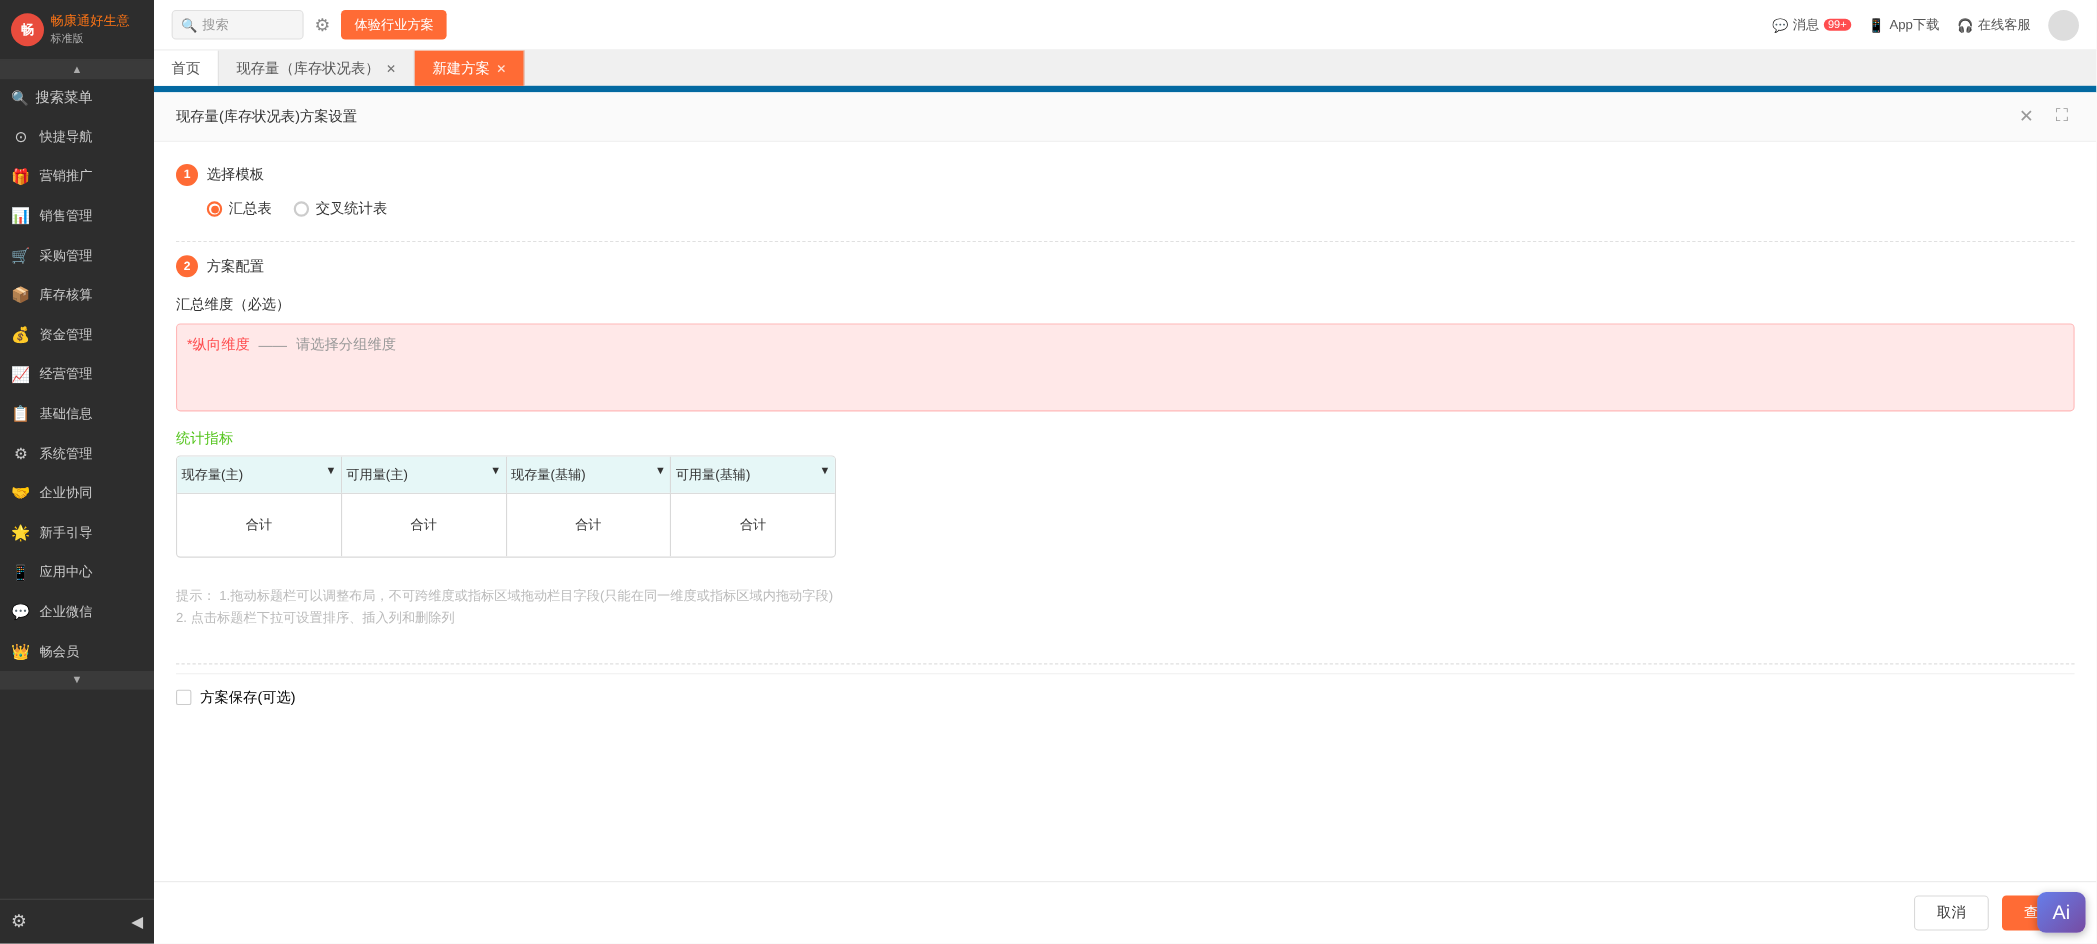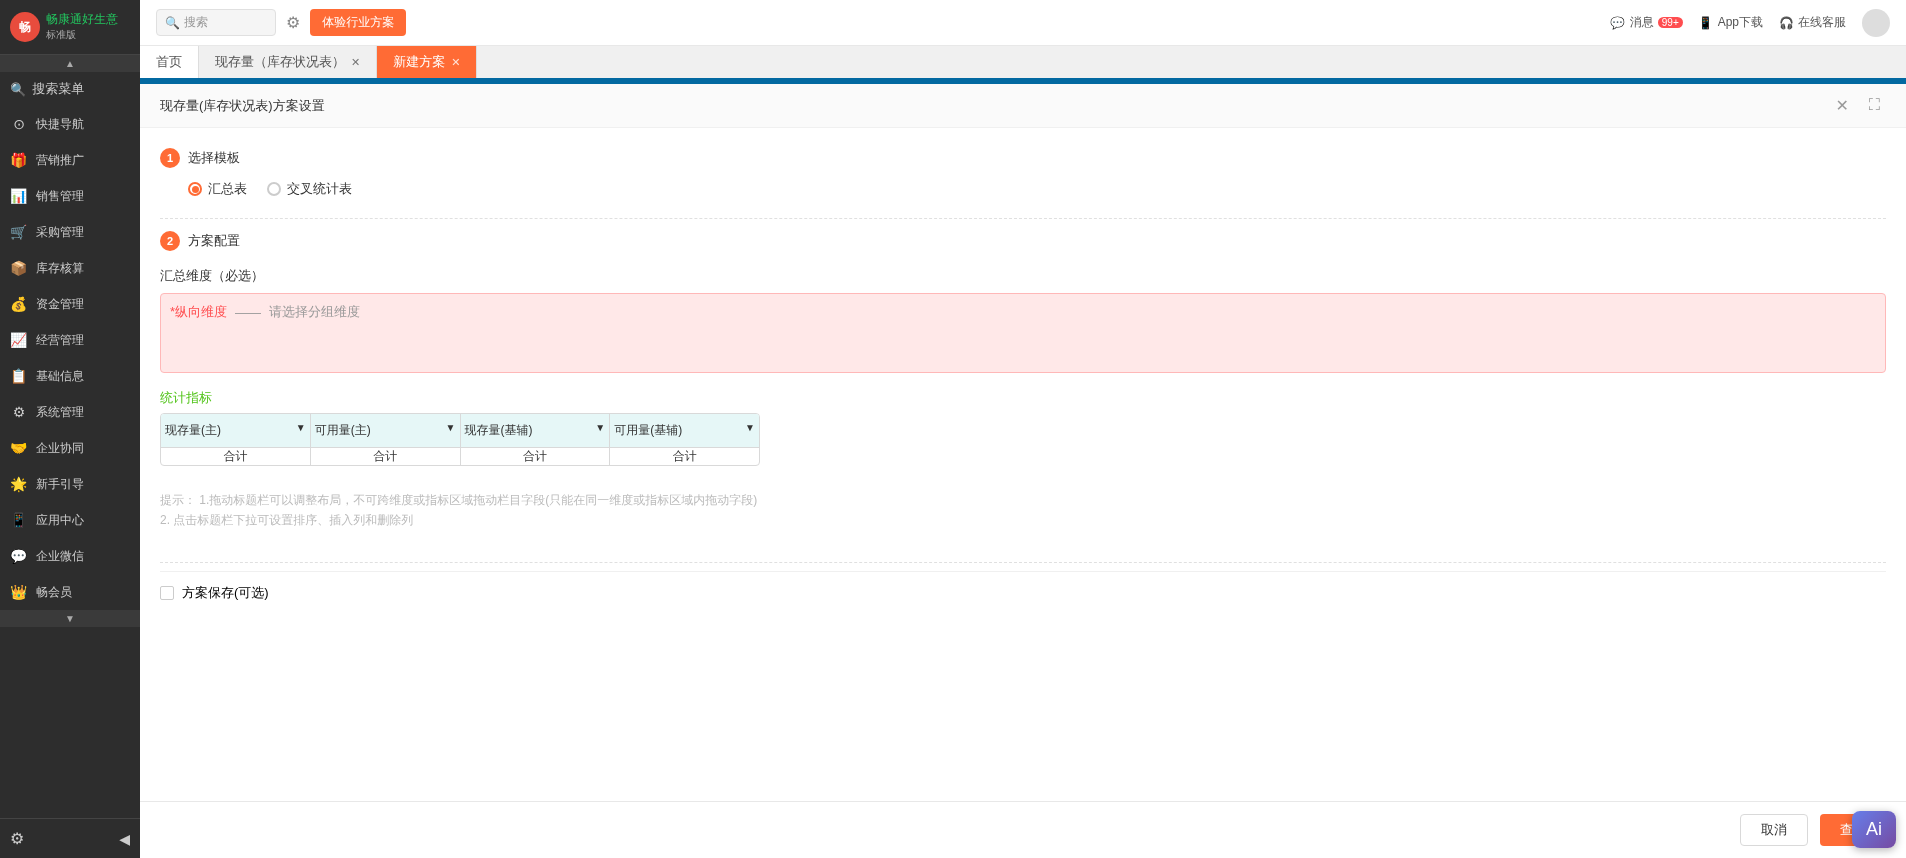--- a/index.html
+++ b/index.html
@@ -22,21 +22,21 @@
       gap: 6px;
       border-bottom: 1px solid #444;
     }
     .sidebar-logo-icon {
       width: 30px; height: 30px;
       background: #e84c3d;
       border-radius: 50%;
       display: flex; align-items: center; justify-content: center;
       color: white; font-weight: bold; font-size: 12px;
     }
-    .sidebar-logo-text { font-size: 12px; color: #22c55e; line-height: 1.3; }
+    .sidebar-logo-text { font-size: 12px; color: #f97316; line-height: 1.3; }
     .sidebar-logo-badge { font-size: 10px; color: #aaa; }
 
     .sidebar-scroll-up, .sidebar-scroll-down {
       background: #3a3a3a; color: #aaa; text-align: center; padding: 3px; cursor: pointer; font-size: 10px;
     }
 
     .sidebar-search {
       padding: 8px 10px;
       display: flex; align-items: center; gap: 6px;
       color: #ccc; cursor: pointer;
@@ -241,21 +241,21 @@
       padding: 8px 4px; font-size: 12px; color: #333;
       display: flex; align-items: flex-start; justify-content: space-between;
       min-width: 140px; flex: 1;
     }
     .stats-header-cell:last-child { border-right: none; }
     .stats-data-row {
       display: flex; border-top: 1px solid #d9d9d9;
     }
     .stats-data-cell {
       border-right: 1px solid #d9d9d9;
-      padding: 0 12px; font-size: 12px; color: #333;
+      padding: 20px 12px; font-size: 12px; color: #333;
       text-align: center; min-width: 140px; flex: 1;
     }
     .stats-data-cell:last-child { border-right: none; }
 
     
     .tips-section {
       margin-top: 16px; margin-bottom: 20px; padding: 10px 0;
     }
     .tip-item { font-size: 12px; color: #bbb; margin-bottom: 3px; }
 

